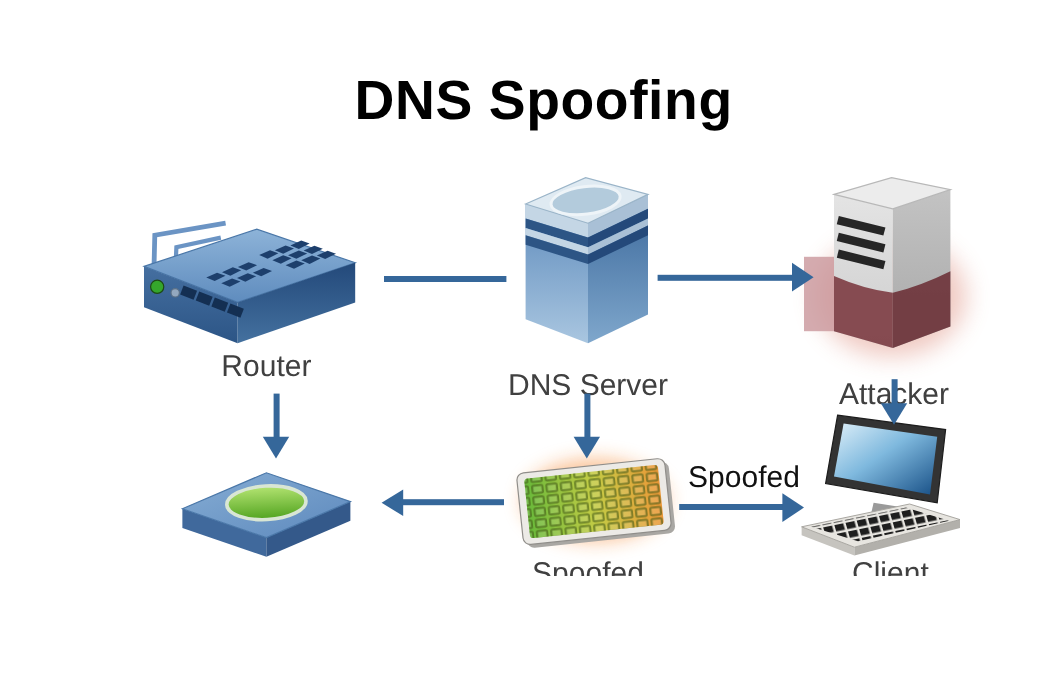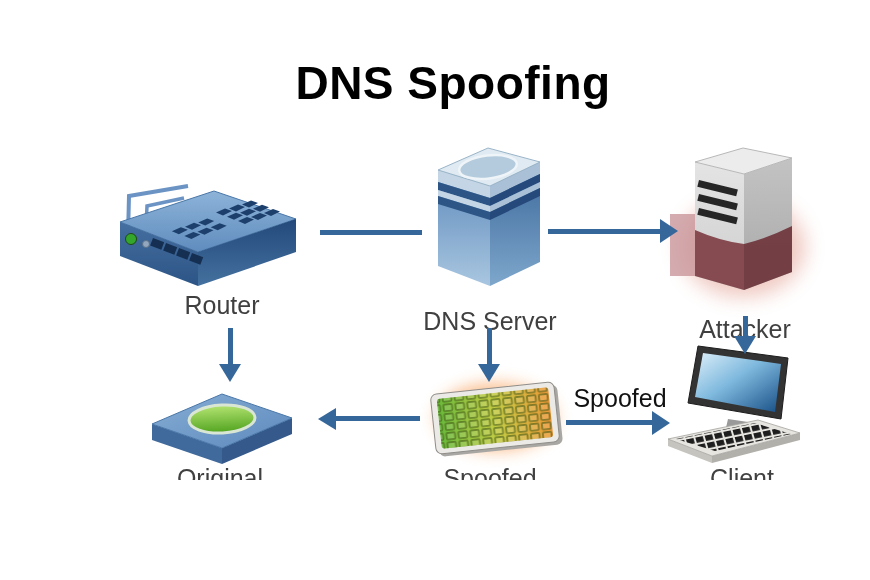--- a/index.html
+++ b/index.html
@@ -192,21 +192,20 @@
       <polygon points="0,95 44,112 44,119 0,102" fill="#c6c4bf"></polygon>
       <polygon points="44,112 132,89 132,96 44,119" fill="#b2b0ab"></polygon>
       <polygon points="0,95 90,76 132,89 44,112" fill="#e7e5e0" stroke="#a5a39e" stroke-width="0.8"></polygon>
       <polygon points="8,95 87,79 123,90 47,107" fill="url(#pKeysC)"></polygon>
     </svg>
   </div>
 
   <div class="node-label" style="left:147px;top:291px;">Router</div>
   <div class="node-label" style="left:415px;top:291px;margin-top:16px;">DNS Server</div>
   <div class="node-label" style="left:670px;top:291px;margin-top:24px;">Attacker</div>
-  <div class="node-label" style="left:145px;top:464px;">Original</div>
   <div class="node-label" style="left:415px;top:464px;">Spoofed</div>
   <div class="node-label" style="left:667px;top:464px;">Client</div>
 
   <div class="edge-label" style="left:555px;top:384px;">Spoofed</div>
 
   <div class="line" style="left:320px;top:230px;width:102px;height:5px;"></div>
 
   <div class="line" style="left:548px;top:229px;width:114px;height:5px;"></div>
   <div class="ah ah-right" style="left:660px;top:219px;"></div>
 

